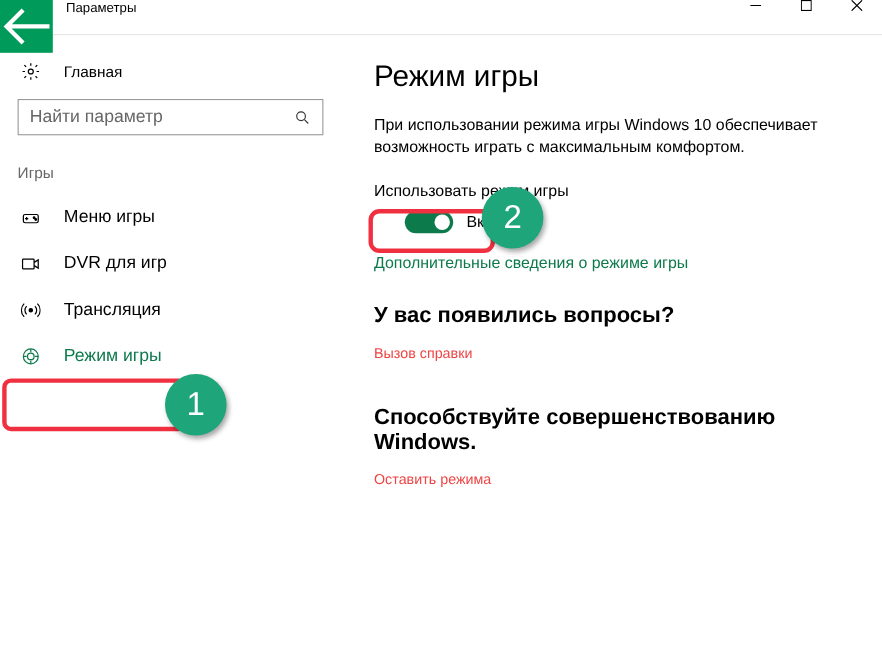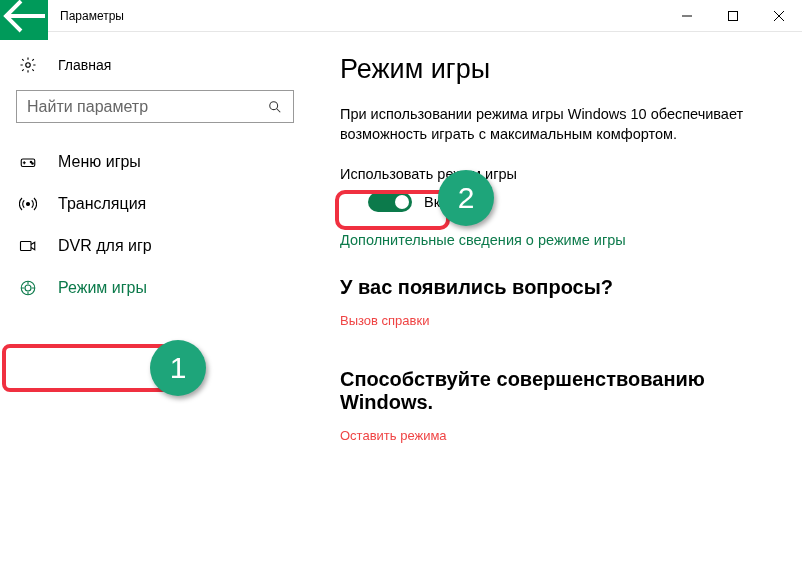--- a/index.html
+++ b/index.html
@@ -13,21 +13,21 @@
       height: 588px;
       background: #fff;
       color: #000;
       overflow: hidden;
       position: relative;
     }
     
     .titlebar {
       height: 32px;
       display: flex;
-      align-items: center;
+      align-items: flex-start;
       border-bottom: 1px solid #e6e6e6;
     }
     .back-btn {
       width: 48px;
       background: #009a5a;
       color: #fff;
       display: flex;
       align-items: center;
       justify-content: center;
       font-size: 16px;
@@ -290,52 +290,53 @@
         <input class="search-input" type="text" placeholder="Найти параметр" style="">
         <div class="search-icon-btn">
           <svg viewBox="0 0 16 16" width="14" height="14" fill="none" stroke="currentColor" stroke-width="1.2">
             <circle cx="6.5" cy="6.5" r="4.5"></circle>
             <path d="M10 10 L14 14"></path>
           </svg>
         </div>
       </div>
     </div>
 
+    <div class="group-header">Игры</div>
 
     <div class="nav-item">
       <span class="icon-slot">
         <svg viewBox="0 0 24 24" fill="none" stroke="currentColor" stroke-width="1.5">
           <rect x="3" y="8" width="18" height="10" rx="2"></rect>
           <path d="M7 11v4M5 13h4"></path>
           <circle cx="16" cy="12" r="1" fill="currentColor"></circle>
           <circle cx="18" cy="14" r="1" fill="currentColor"></circle>
         </svg>
       </span>
       <span>Меню игры</span>
     </div>
 
     <div class="nav-item">
       <span class="icon-slot">
         <svg viewBox="0 0 24 24" fill="none" stroke="currentColor" stroke-width="1.5">
+          <rect x="2" y="6" width="14" height="12" rx="1"></rect>
+          <path d="M16 10l5-3v10l-5-3"></path>
+        </svg>
+      </span>
+      <span>DVR для игр</span>
+    </div>
+
+    <div class="nav-item">
+      <span class="icon-slot">
+        <svg viewBox="0 0 24 24" fill="none" stroke="currentColor" stroke-width="1.5">
           <circle cx="12" cy="12" r="2" fill="currentColor"></circle>
           <path d="M7 7a7 7 0 0 0 0 10M17 7a7 7 0 0 1 0 10"></path>
           <path d="M4 4a11 11 0 0 0 0 16M20 4a11 11 0 0 1 0 16"></path>
         </svg>
       </span>
       <span>Трансляция</span>
-    </div>
-
-    <div class="nav-item">
-      <span class="icon-slot">
-        <svg viewBox="0 0 24 24" fill="none" stroke="currentColor" stroke-width="1.5">
-          <rect x="2" y="6" width="14" height="12" rx="1"></rect>
-          <path d="M16 10l5-3v10l-5-3"></path>
-        </svg>
-      </span>
-      <span>DVR для игр</span>
     </div>
 
     <div class="nav-item active">
       <span class="icon-slot">
         <svg viewBox="0 0 24 24" fill="none" stroke="currentColor" stroke-width="1.5">
           <circle cx="12" cy="12" r="9"></circle>
           <circle cx="12" cy="12" r="4"></circle>
           <path d="M12 3v4M12 17v4M3 12h4M17 12h4"></path>
         </svg>
       </span>

